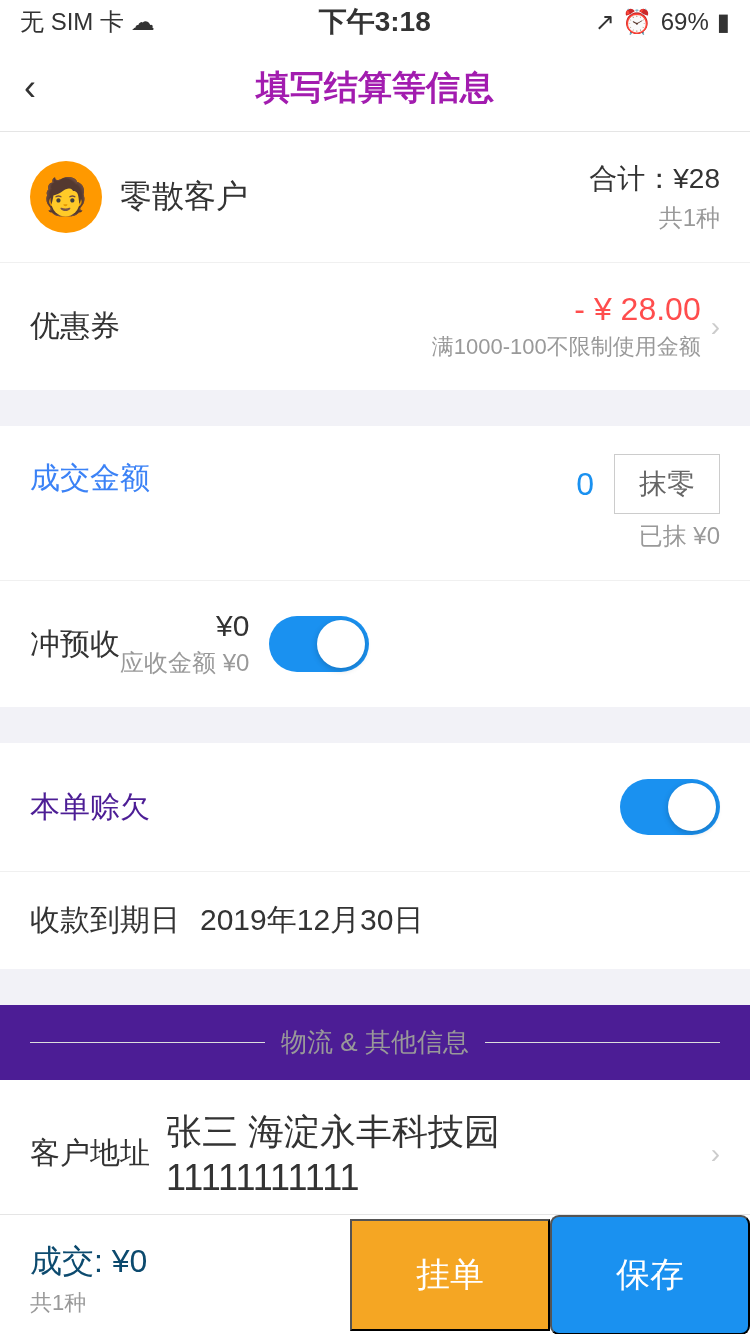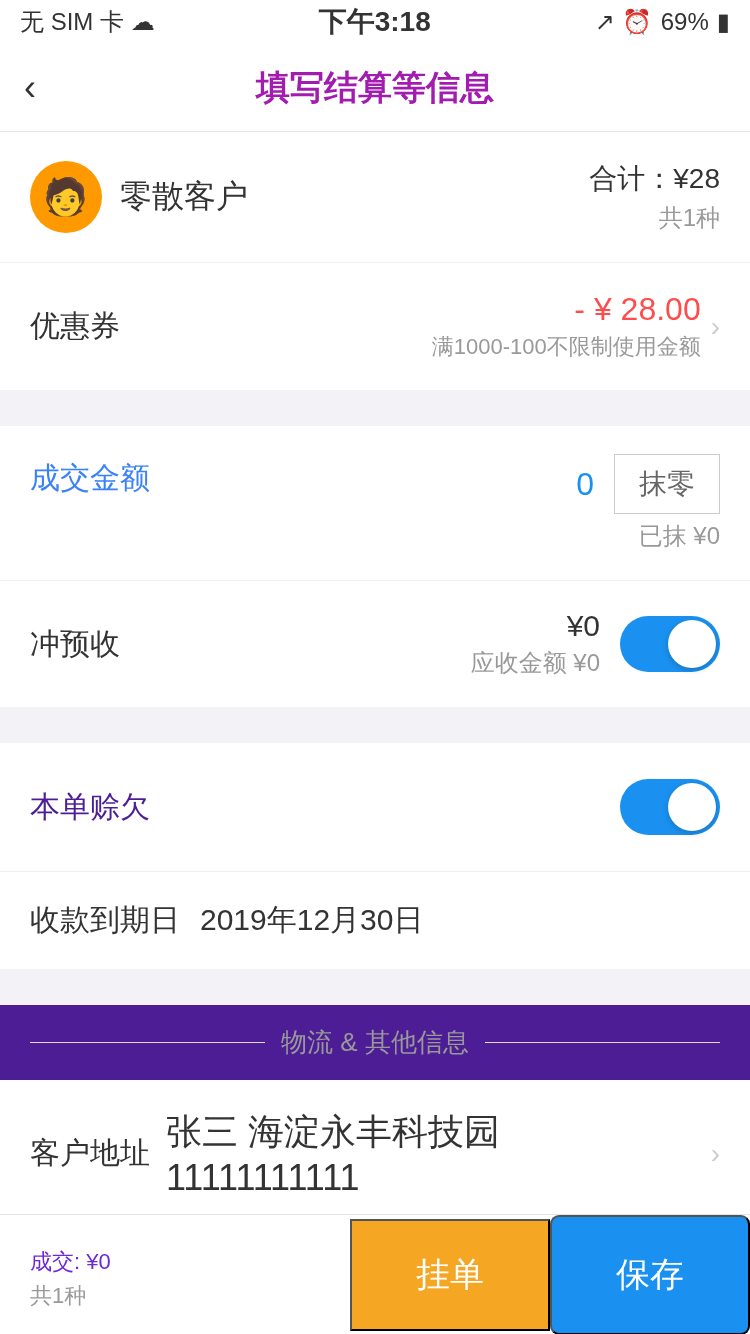--- a/index.html
+++ b/index.html
@@ -127,21 +127,20 @@
       cursor: pointer;
     }
     .field-sub { font-size: 24px; color: #999; margin-top: 6px; text-align: right; }
 
     
     .charge-row {
       background: #fff;
       padding: 28px 30px;
       display: flex;
       align-items: center;
-      justify-content: space-between;
     }
     .charge-label { font-size: 30px; color: #333; }
     .charge-right { display: flex; align-items: center; gap: 20px; }
     .charge-amount-area { text-align: right; }
     .charge-amount { font-size: 30px; color: #333; font-weight: 500; }
     .charge-sub { font-size: 24px; color: #999; margin-top: 4px; }
 
     
     .toggle {
       width: 100px;
@@ -226,21 +225,21 @@
       height: 120px;
       display: flex;
       align-items: center;
       background: #fff;
       border-top: 1px solid #e5e5e5;
     }
     .bottom-info {
       flex: 1;
       padding: 0 30px;
     }
-    .bottom-deal { font-size: 22px; color: #6d28d9; margin-top: 8px; }
+    .bottom-deal { font-size: 32px; color: #0c4a6e; margin-top: 8px; }
     .bottom-count { font-size: 22px; color: #999; margin-top: 4px; }
     .btn-pending {
       width: 200px;
       height: 112px;
       background: #f5a623;
       display: flex;
       align-items: center;
       justify-content: center;
       font-size: 34px;
       color: #fff;

